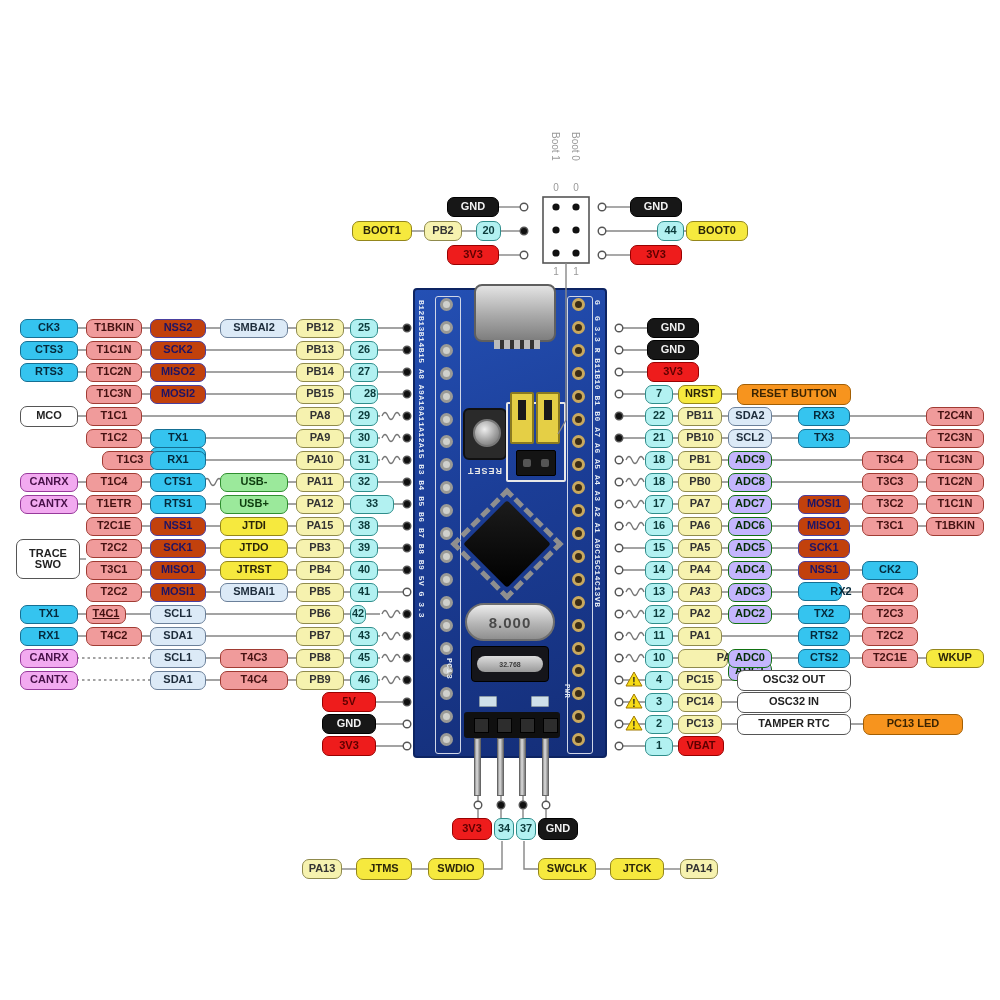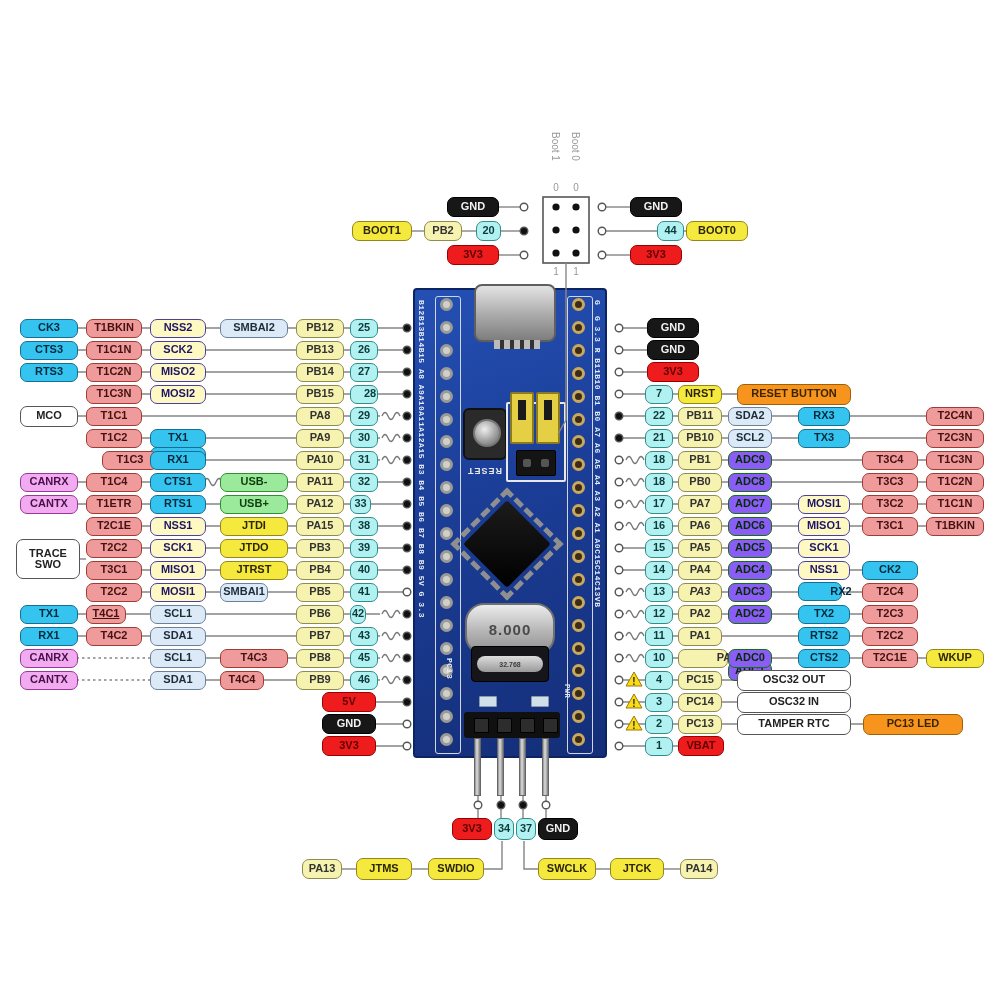--- a/index.html
+++ b/index.html
@@ -4,25 +4,25 @@
 <style>
   html,body{margin:0;padding:0;background:#fff;}
   #stage{position:relative;width:1000px;height:1000px;background:#fff;overflow:hidden;
          font-family:"Liberation Sans",sans-serif;}
   #wires{position:absolute;left:0;top:0;z-index:2;}
   .bx{position:absolute;display:flex;align-items:center;justify-content:center;text-align:center;
       font:bold 11px "Liberation Sans",sans-serif;border-radius:7px;border:1.6px solid #444;
       box-sizing:border-box;z-index:3;line-height:1.02;}
   .k-uart{background:#35C4EF;border-color:#156F93;color:#05293B}
   .k-tim{background:#F09B9B;border-color:#A03B33;color:#441111}
-  .k-spi{background:#fef9c3;border-color:#4A3F9F;color:#1D1466}
+  .k-spi{background:#c2410c;border-color:#4A3F9F;color:#1D1466}
   .k-i2c{background:#DCEAF7;border-color:#6B809A;color:#1C2B3A}
   .k-port{background:#F6F2AF;border-color:#8F8A4D;color:#333}
   .k-pin{background:#B2F1F1;border-color:#2F8D8B;color:#0B3B3B}
-  .k-adc{background:#8b5cf6;border-color:#117111;color:#032D03}
+  .k-adc{background:#c4b5fd;border-color:#117111;color:#032D03}
   .k-usb{background:#9BE99B;border-color:#2F8F2F;color:#0E3D0E}
   .k-jtag{background:#F6E93E;border-color:#94861B;color:#2B2609}
   .k-can{background:#F2AAF0;border-color:#97399B;color:#471048}
   .k-red{background:#EE1C1C;border-color:#990000;color:#5E0000}
   .k-black{background:#171717;border-color:#000;color:#F2F2F2}
   .k-orange{background:#F7941E;border-color:#A35F04;color:#3A2402}
   .k-white{background:#fff;border-color:#555;color:#222}
   
   #board{position:absolute;left:413px;top:288px;width:194px;height:470px;z-index:1;
          background:linear-gradient(160deg,#2450b4 0%,#1b3d96 45%,#142e78 100%);
@@ -47,21 +47,21 @@
   .ycap{position:absolute;top:102px;width:24px;height:52px;background:linear-gradient(180deg,#efe376,#e0c83e);
        background:#E5CF45;border:2px solid #8a7a20;box-sizing:border-box;border-radius:2px;}
   .ycap:after{content:"";position:absolute;left:6px;top:6px;width:8px;height:20px;background:#1a1a1a;}
   #blkjmp{position:absolute;left:101px;top:160px;width:38px;height:24px;background:#141414;border:1px solid #000;border-radius:2px;}
   #blkjmp:after{content:"";position:absolute;left:6px;top:8px;width:8px;height:8px;background:#555;border-radius:2px;}
   #blkjmp:before{content:"";position:absolute;right:6px;top:8px;width:8px;height:8px;background:#555;border-radius:2px;}
   #chipOuter{position:absolute;left:52px;top:214px;width:80px;height:80px;transform:rotate(45deg);
        border:5px dashed #8f8f8f;box-sizing:border-box;}
   #chipInner{position:absolute;left:61px;top:223px;width:62px;height:62px;transform:rotate(45deg);
        background:linear-gradient(135deg,#1c1c1c,#000);border-radius:3px;}
-  #xtal{position:absolute;left:50px;top:313px;width:90px;height:52px;border-radius:19px;
+  #xtal{position:absolute;left:50px;top:313px;width:90px;height:38px;border-radius:19px;
        background:linear-gradient(180deg,#ececec,#b5b5b5 55%,#8f8f8f);border:2px solid #6f6f6f;
        box-sizing:border-box;display:flex;align-items:center;justify-content:center;
        font:bold 15px "Liberation Sans",sans-serif;color:#4a4a4a;letter-spacing:1px;}
   #xtal2{position:absolute;left:56px;top:356px;width:76px;height:34px;background:#15151a;border-radius:4px;border:1px solid #000;}
   #xtal2 .cyl{position:absolute;left:5px;top:9px;width:66px;height:16px;border-radius:8px;
        background:linear-gradient(180deg,#ddd,#999);display:flex;align-items:center;justify-content:center;
        font:bold 7px "Liberation Sans",sans-serif;color:#3a3a3a;}
   .led{position:absolute;width:16px;height:9px;background:#cfe0ea;border:1px solid #8a9aa8;border-radius:1px;}
   #swdhdr{position:absolute;left:49px;top:422px;width:96px;height:26px;background:#101010;border-radius:3px;}
   #swdhdr i{position:absolute;top:6px;width:13px;height:13px;background:#2d2d2d;border:1px solid #000;}
@@ -358,59 +358,59 @@
       <div class="bx k-tim" style="left: 86px; top: 472.5px; width: 56px; height: 19px;">T1C4</div>
       <div class="bx k-uart" style="left: 150px; top: 472.5px; width: 56px; height: 19px;">CTS1</div>
       <div class="bx k-usb" style="left: 220px; top: 472.5px; width: 68px; height: 19px;">USB-</div>
       <div class="bx k-port" style="left: 296px; top: 472.5px; width: 48px; height: 19px;">PA11</div>
       <div class="bx k-pin" style="left: 350px; top: 472.5px; width: 28px; height: 19px;">32</div>
       <div class="bx k-can" style="left: 20px; top: 494.5px; width: 58px; height: 19px;">CANTX</div>
       <div class="bx k-tim" style="left: 86px; top: 494.5px; width: 56px; height: 19px;">T1ETR</div>
       <div class="bx k-uart" style="left: 150px; top: 494.5px; width: 56px; height: 19px;">RTS1</div>
       <div class="bx k-usb" style="left: 220px; top: 494.5px; width: 68px; height: 19px;">USB+</div>
       <div class="bx k-port" style="left: 296px; top: 494.5px; width: 48px; height: 19px;">PA12</div>
-      <div class="bx k-pin" style="left: 350px; top: 494.5px; width: 21px; height: 19px;">33</div>
+      <div class="bx k-pin" style="left: 350px; top: 494.5px; width: 44px; height: 19px;">33</div>
       <div class="bx k-tim" style="left: 86px; top: 516.5px; width: 56px; height: 19px;">T2C1E</div>
       <div class="bx k-spi" style="left: 150px; top: 516.5px; width: 56px; height: 19px;">NSS1</div>
       <div class="bx k-jtag" style="left: 220px; top: 516.5px; width: 68px; height: 19px;">JTDI</div>
       <div class="bx k-port" style="left: 296px; top: 516.5px; width: 48px; height: 19px;">PA15</div>
       <div class="bx k-pin" style="left: 350px; top: 516.5px; width: 28px; height: 19px;">38</div>
       <div class="bx k-tim" style="left: 86px; top: 538.5px; width: 56px; height: 19px;">T2C2</div>
       <div class="bx k-spi" style="left: 150px; top: 538.5px; width: 56px; height: 19px;">SCK1</div>
       <div class="bx k-jtag" style="left: 220px; top: 538.5px; width: 68px; height: 19px;">JTDO</div>
       <div class="bx k-port" style="left: 296px; top: 538.5px; width: 48px; height: 19px;">PB3</div>
       <div class="bx k-pin" style="left: 350px; top: 538.5px; width: 28px; height: 19px;">39</div>
       <div class="bx k-tim" style="left: 86px; top: 560.5px; width: 56px; height: 19px;">T3C1</div>
       <div class="bx k-spi" style="left: 150px; top: 560.5px; width: 56px; height: 19px;">MISO1</div>
       <div class="bx k-jtag" style="left: 220px; top: 560.5px; width: 68px; height: 19px;">JTRST</div>
       <div class="bx k-port" style="left: 296px; top: 560.5px; width: 48px; height: 19px;">PB4</div>
       <div class="bx k-pin" style="left: 350px; top: 560.5px; width: 28px; height: 19px;">40</div>
       <div class="bx k-tim" style="left: 86px; top: 582.5px; width: 56px; height: 19px;">T2C2</div>
       <div class="bx k-spi" style="left: 150px; top: 582.5px; width: 56px; height: 19px;">MOSI1</div>
-      <div class="bx k-i2c" style="left: 220px; top: 582.5px; width: 48px; height: 19px;">SMBAI1</div>
+      <div class="bx k-i2c" style="left: 220px; top: 582.5px; width: 68px; height: 19px;">SMBAI1</div>
       <div class="bx k-port" style="left: 296px; top: 582.5px; width: 48px; height: 19px;">PB5</div>
       <div class="bx k-pin" style="left: 350px; top: 582.5px; width: 28px; height: 19px;">41</div>
       <div class="bx k-uart" style="left: 20px; top: 604.5px; width: 58px; height: 19px;">TX1</div>
       <div class="bx k-tim" style="left: 86px; top: 604.5px; width: 40px; height: 19px; text-decoration: underline;">T4C1</div>
       <div class="bx k-i2c" style="left: 150px; top: 604.5px; width: 56px; height: 19px;">SCL1</div>
       <div class="bx k-port" style="left: 296px; top: 604.5px; width: 48px; height: 19px;">PB6</div>
       <div class="bx k-pin" style="left: 350px; top: 604.5px; width: 16px; height: 19px;">42</div>
       <div class="bx k-uart" style="left: 20px; top: 626.5px; width: 58px; height: 19px;">RX1</div>
       <div class="bx k-tim" style="left: 86px; top: 626.5px; width: 56px; height: 19px;">T4C2</div>
       <div class="bx k-i2c" style="left: 150px; top: 626.5px; width: 56px; height: 19px;">SDA1</div>
       <div class="bx k-port" style="left: 296px; top: 626.5px; width: 48px; height: 19px;">PB7</div>
       <div class="bx k-pin" style="left: 350px; top: 626.5px; width: 28px; height: 19px;">43</div>
       <div class="bx k-can" style="left: 20px; top: 648.5px; width: 58px; height: 19px;">CANRX</div>
       <div class="bx k-i2c" style="left: 150px; top: 648.5px; width: 56px; height: 19px;">SCL1</div>
       <div class="bx k-tim" style="left: 220px; top: 648.5px; width: 68px; height: 19px;">T4C3</div>
       <div class="bx k-port" style="left: 296px; top: 648.5px; width: 48px; height: 19px;">PB8</div>
       <div class="bx k-pin" style="left: 350px; top: 648.5px; width: 28px; height: 19px;">45</div>
       <div class="bx k-can" style="left: 20px; top: 670.5px; width: 58px; height: 19px;">CANTX</div>
       <div class="bx k-i2c" style="left: 150px; top: 670.5px; width: 56px; height: 19px;">SDA1</div>
-      <div class="bx k-tim" style="left: 220px; top: 670.5px; width: 44px; height: 19px;">T4C4</div>
+      <div class="bx k-tim" style="left: 220px; top: 670.5px; width: 68px; height: 19px;">T4C4</div>
       <div class="bx k-port" style="left: 296px; top: 670.5px; width: 48px; height: 19px;">PB9</div>
       <div class="bx k-pin" style="left: 350px; top: 670.5px; width: 28px; height: 19px;">46</div>
       <div class="bx k-red" style="left: 322px; top: 692px; width: 54px; height: 20px;">5V</div>
       <div class="bx k-black" style="left: 322px; top: 714px; width: 54px; height: 20px;">GND</div>
       <div class="bx k-red" style="left: 322px; top: 736px; width: 54px; height: 20px;">3V3</div>
       <div class="bx k-white" style="left: 16px; top: 539px; width: 64px; height: 40px;">TRACE SWO</div>
       <div class="bx k-black" style="left: 647px; top: 318px; width: 52px; height: 20px;">GND</div>
       <div class="bx k-black" style="left: 647px; top: 340px; width: 52px; height: 20px;">GND</div>
       <div class="bx k-red" style="left: 647px; top: 362px; width: 52px; height: 20px;">3V3</div>
       <div class="bx k-pin" style="left: 645px; top: 384.5px; width: 28px; height: 19px;">7</div>

